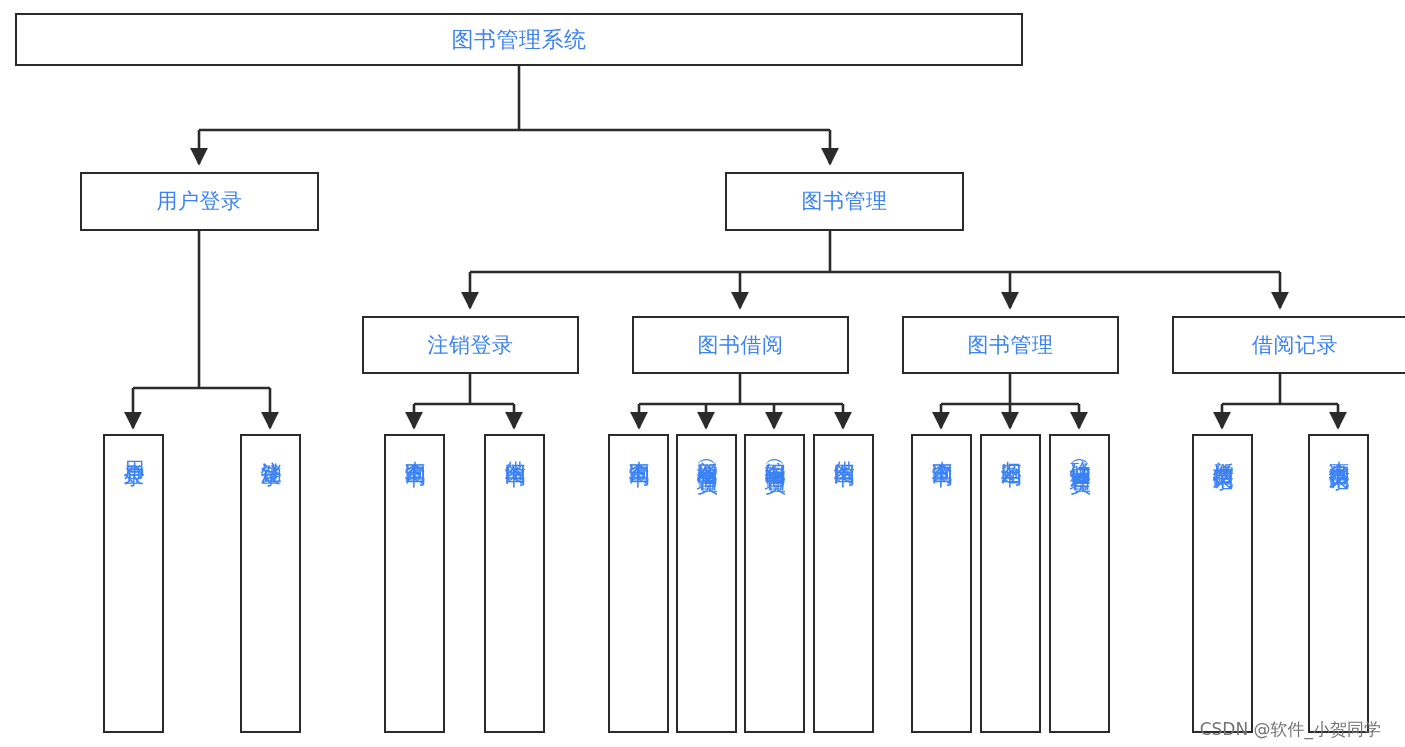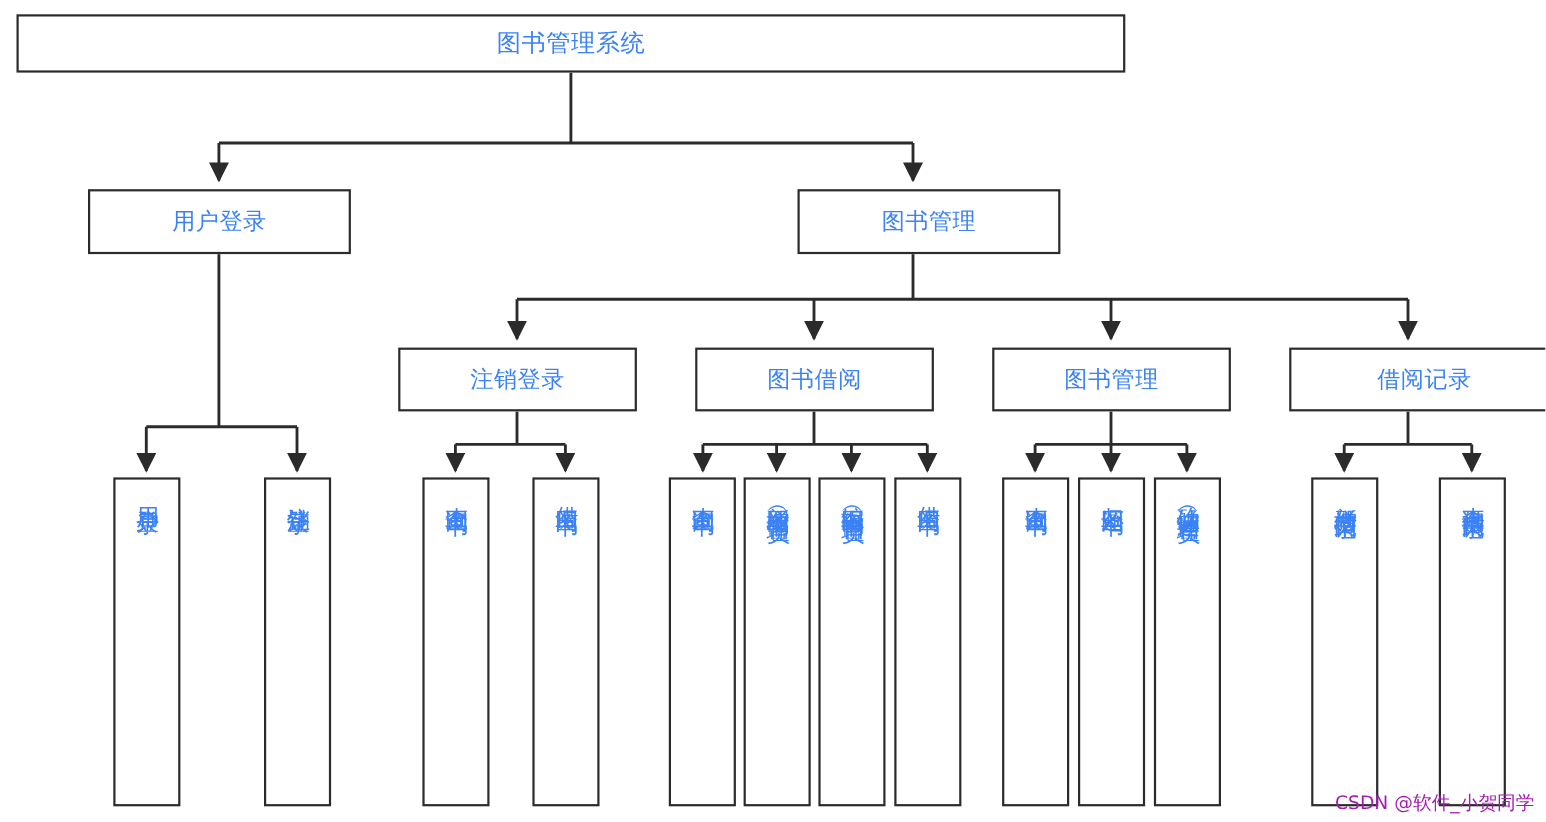--- a/index.html
+++ b/index.html
@@ -57,24 +57,24 @@
   .node.vert .label {
     writing-mode: vertical-rl;
     text-orientation: upright;
     font-size: 21px;
     line-height: 1.22;
     letter-spacing: 2px;
     white-space: nowrap;
   }
   .watermark {
     position: absolute;
-    right: 10px;
+    right: 24px;
     bottom: 6px;
     font-size: 17px;
-    color: #a21caf;
+    color: #737373;
     white-space: nowrap;
     font-family: "DejaVu Sans", "Liberation Sans", sans-serif;
   }
 </style>
 </head>
 <body>
 
 <div id="canvas">
 
   <svg id="edges" viewBox="0 0 1405 747" xmlns="http://www.w3.org/2000/svg">

